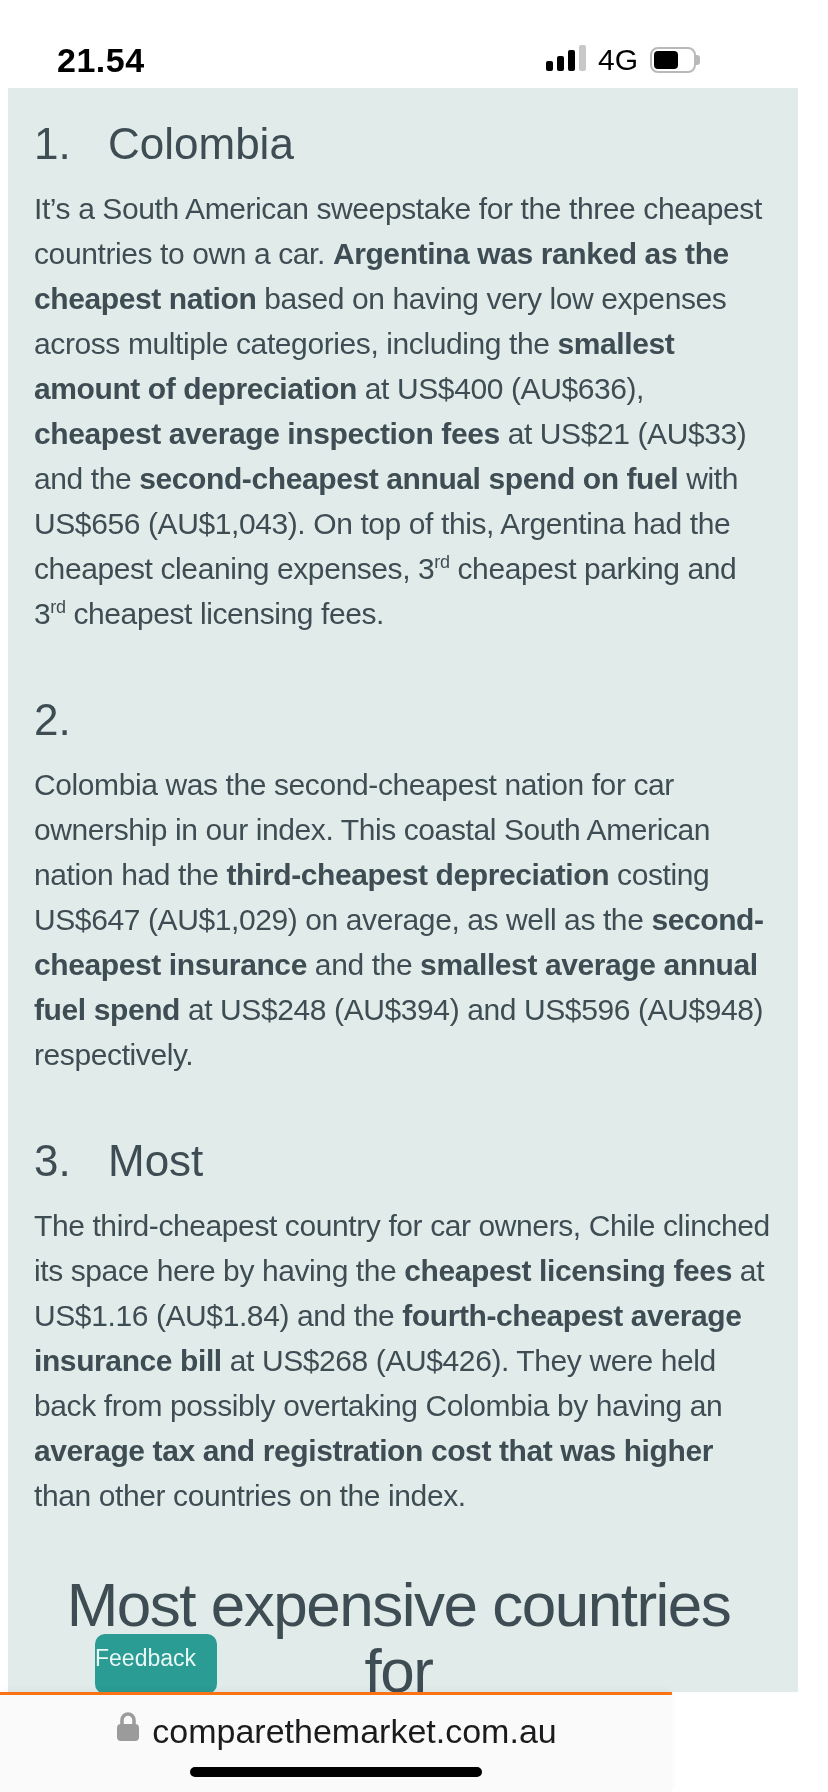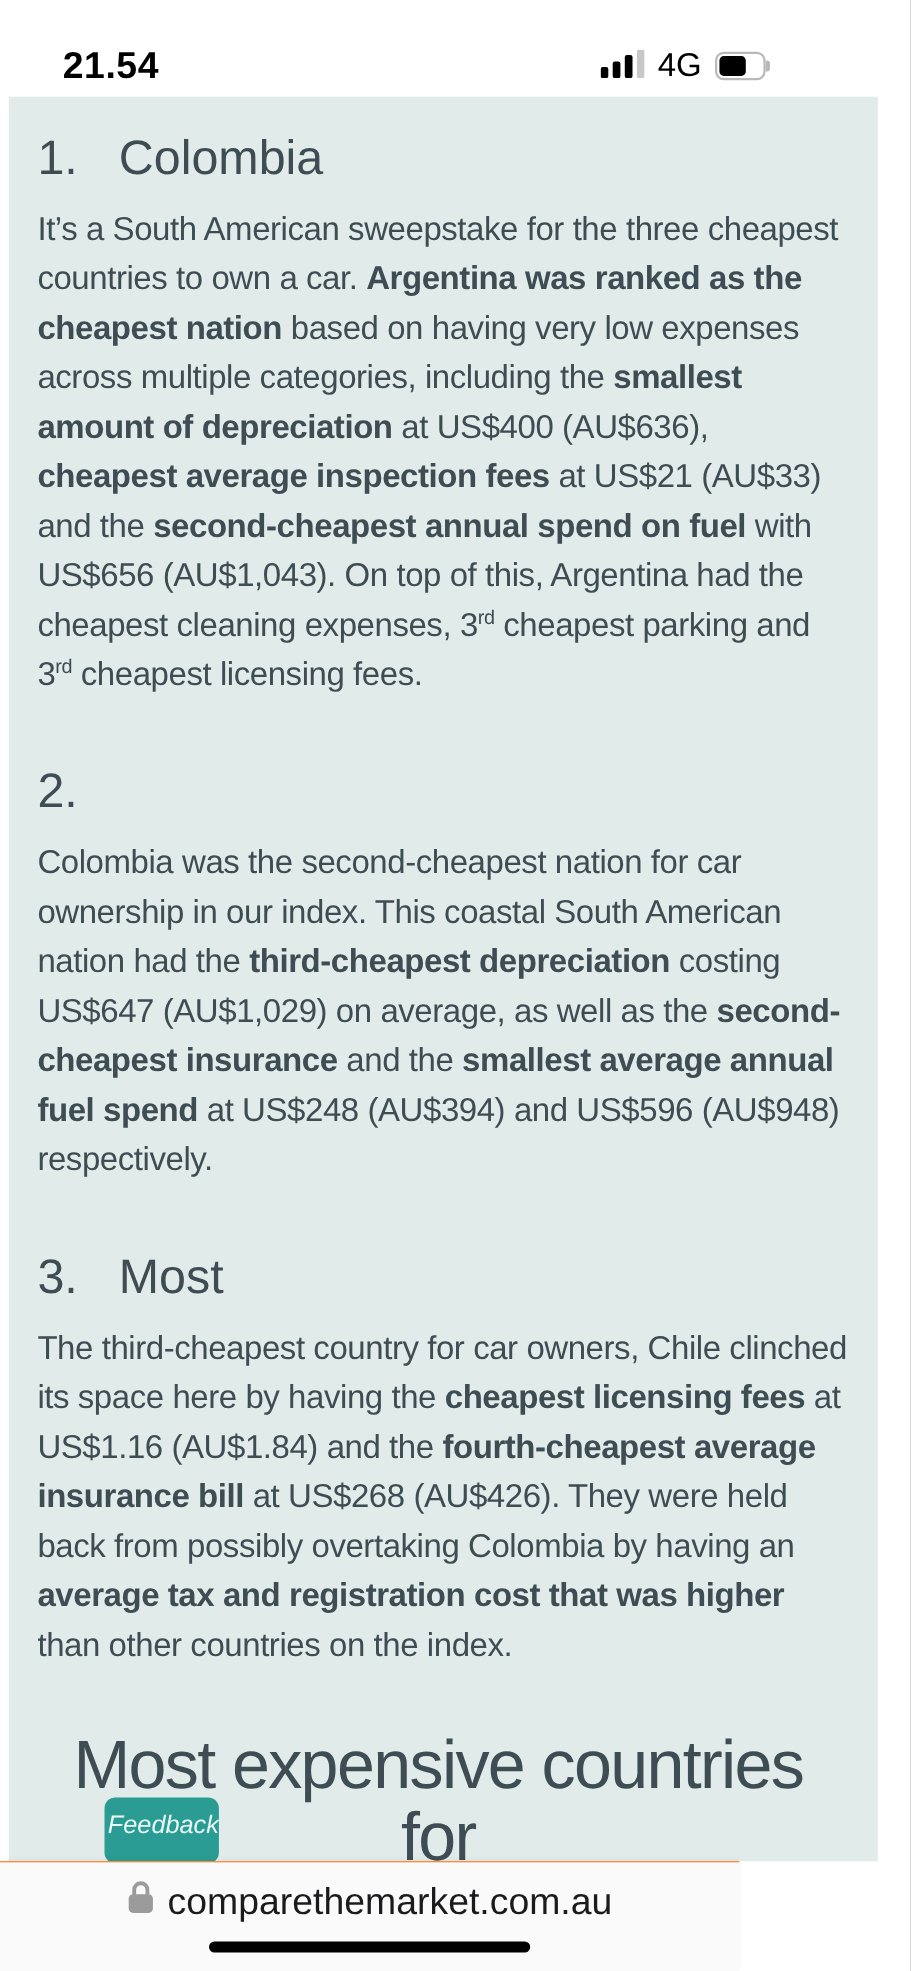--- a/index.html
+++ b/index.html
@@ -45,29 +45,29 @@
   }
   .body-p .b{font-weight:700;}
   .body-p sup{font-size:60%;line-height:0;vertical-align:super;}
   .big-heading{
     margin-top:54px;text-align:center;font-weight:400;color:var(--text);
     font-size:62px;line-height:66px;letter-spacing:-1.5px;
   }
   .big-heading span{display:block;}
   
   .feedback-btn{
-    position:absolute;left:95px;top:1634px;width:104px;height:60px;
+    position:absolute;left:95px;top:1634px;width:122px;height:60px;
     background:var(--accent);border:none;border-radius:10px;
     color:#e9f7f5;font-size:23px;font-family:"Liberation Sans",sans-serif;
-    z-index:5;cursor:pointer;text-align:right;padding-bottom:12px;font-style:italic;
+    z-index:5;cursor:pointer;text-align:left;padding-bottom:12px;
   }
   
   .bottom-bar{
     position:absolute;left:0;top:1692px;width:672px;height:100px;
-    background:var(--bar-bg);border-top:1px solid #f97316;z-index:6;
+    background:var(--bar-bg);border-top:3px solid #f97316;z-index:6;
     box-shadow:0 -2px 6px rgba(0,0,0,0.04);
   }
   .address-bar{
     display:flex;align-items:center;justify-content:center;gap:11px;
     margin-top:16px;font-size:34px;color:var(--url-text);
   }
   .home-indicator{
     position:absolute;left:50%;transform:translateX(-50%);top:72px;
     width:292px;height:10px;border-radius:5px;background:#000;
   }

